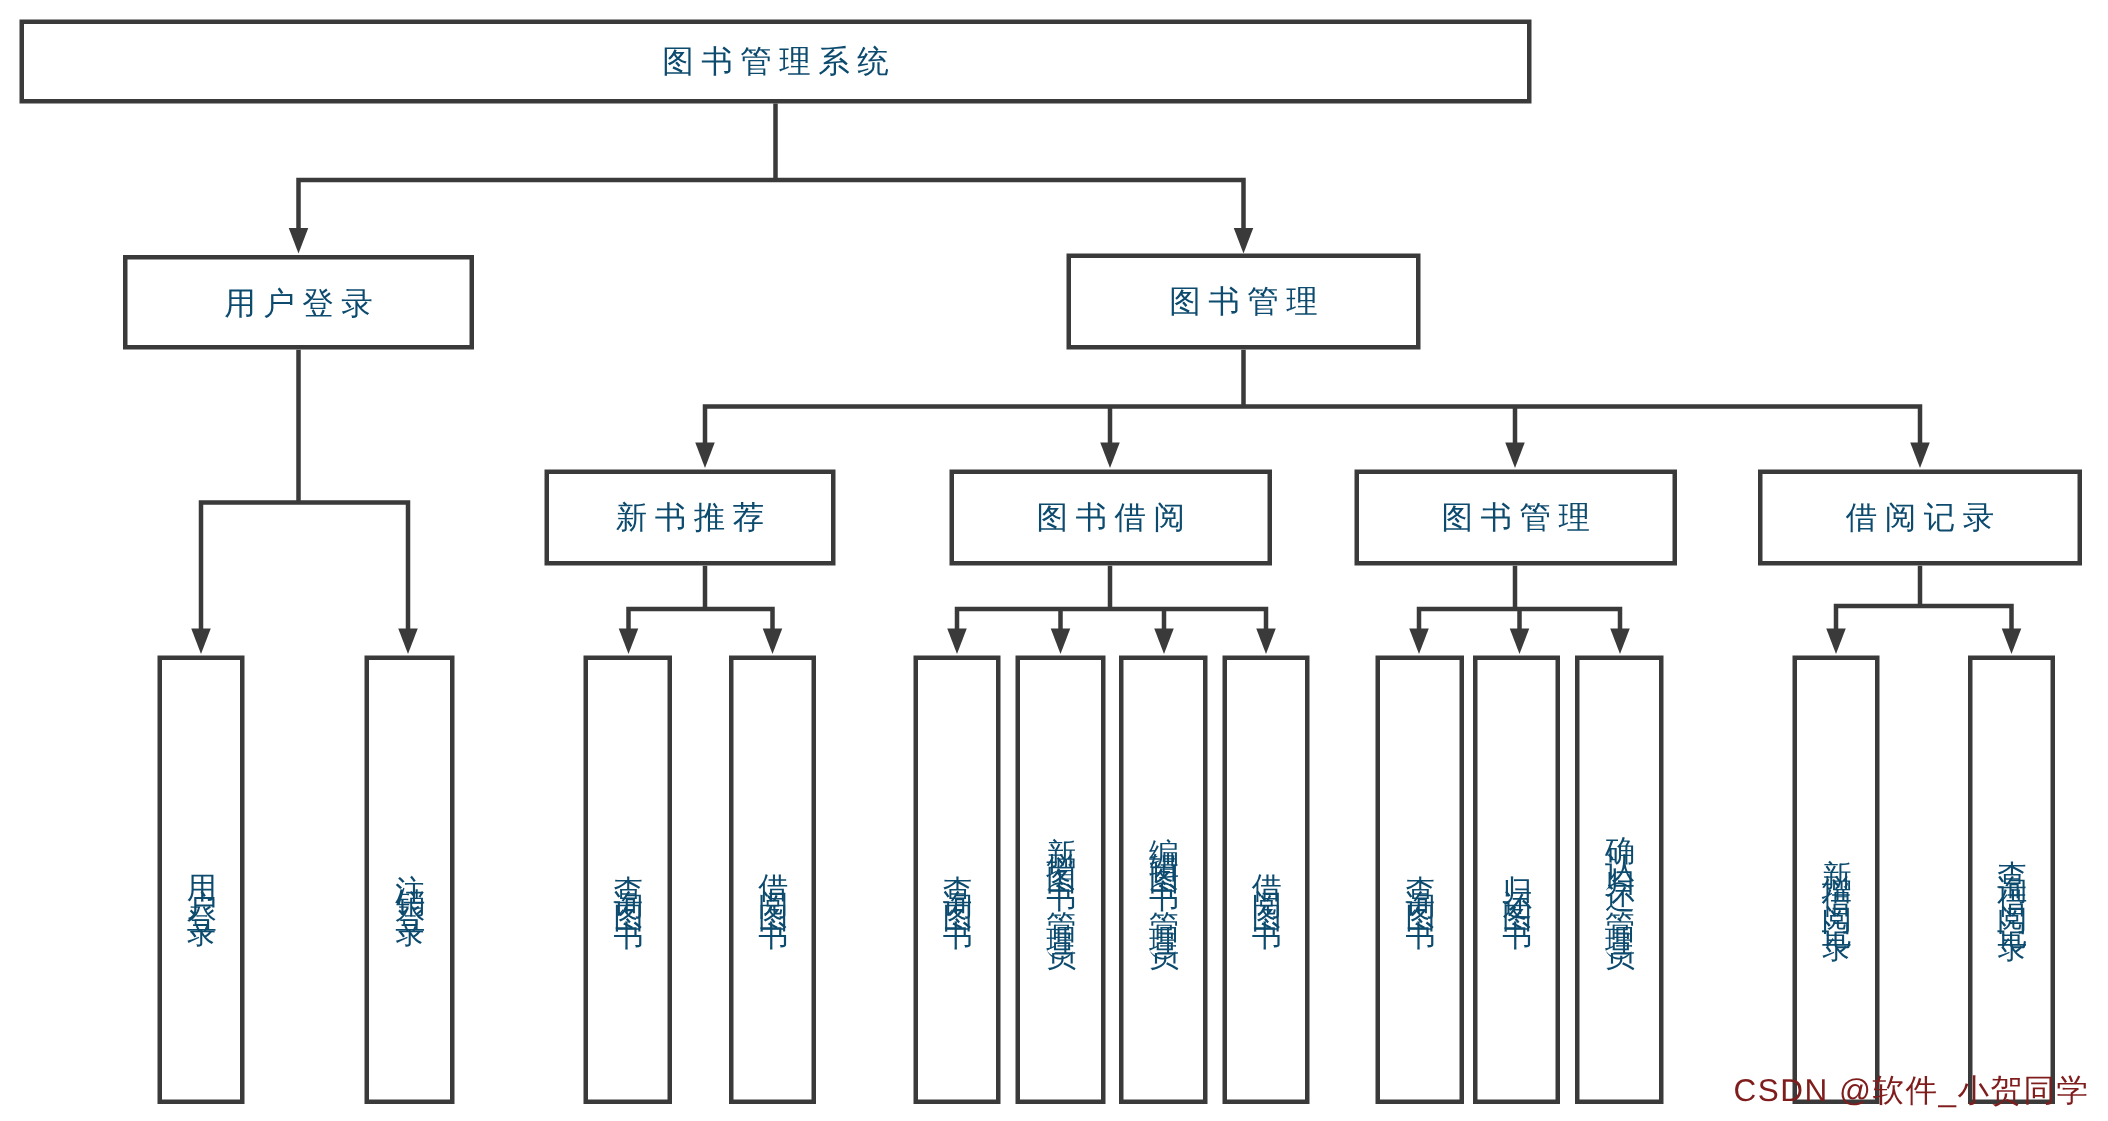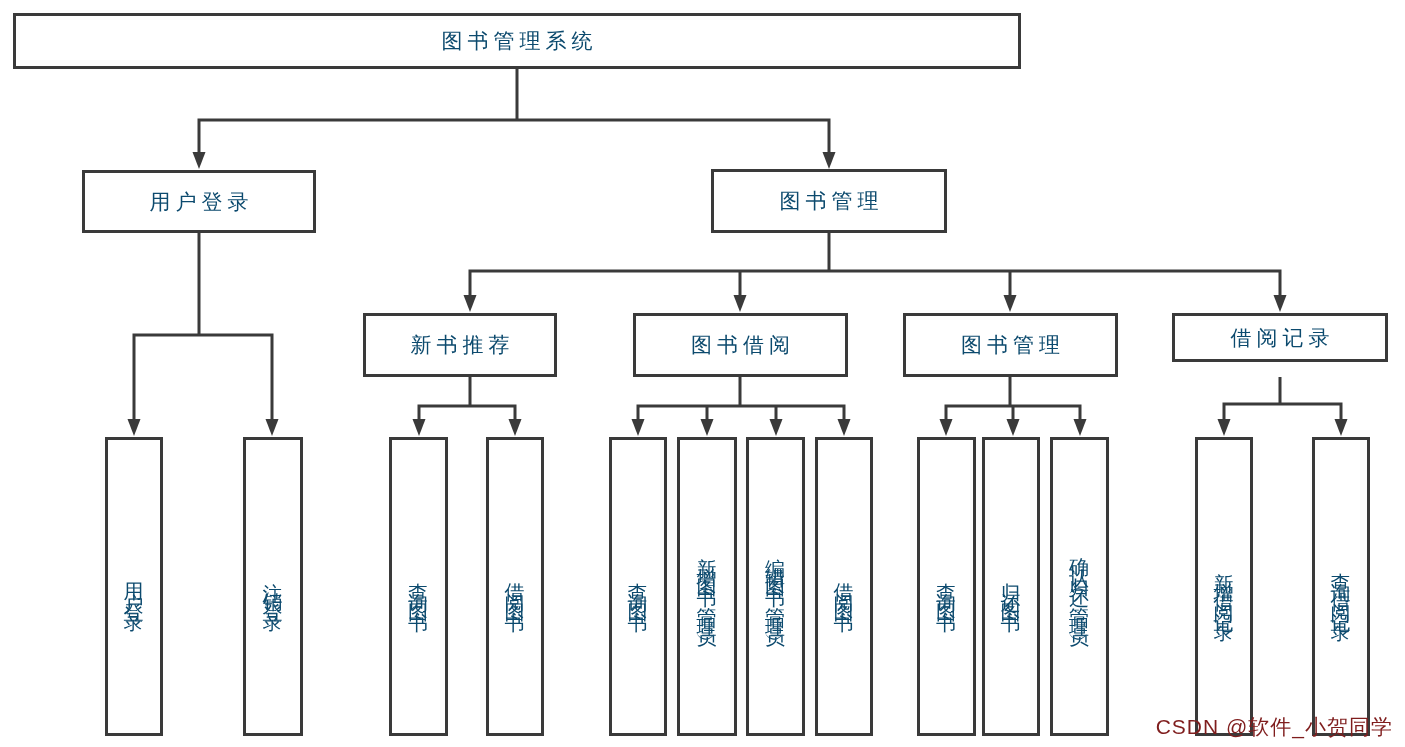--- a/index.html
+++ b/index.html
@@ -107,21 +107,21 @@
 
   <div class="box" style="left:363px; top:313px; width:194px; height:64px;">
     <span class="hlabel">新书推荐</span>
   </div>
   <div class="box" style="left:633px; top:313px; width:215px; height:64px;">
     <span class="hlabel">图书借阅</span>
   </div>
   <div class="box" style="left:903px; top:313px; width:215px; height:64px;">
     <span class="hlabel">图书管理</span>
   </div>
-  <div class="box" style="left:1172px; top:313px; width:216px; height:49px;">
+  <div class="box" style="left:1172px; top:313px; width:216px; height:64px;">
     <span class="hlabel">借阅记录</span>
   </div>
 
   <div class="box leaf" style="left:105px; top:437px; width:58px; height:299px;">
     <span class="vtext">用户登录</span>
   </div>
   <div class="box leaf" style="left:243px; top:437px; width:60px; height:299px;">
     <span class="vtext">注销登录</span>
   </div>
 

